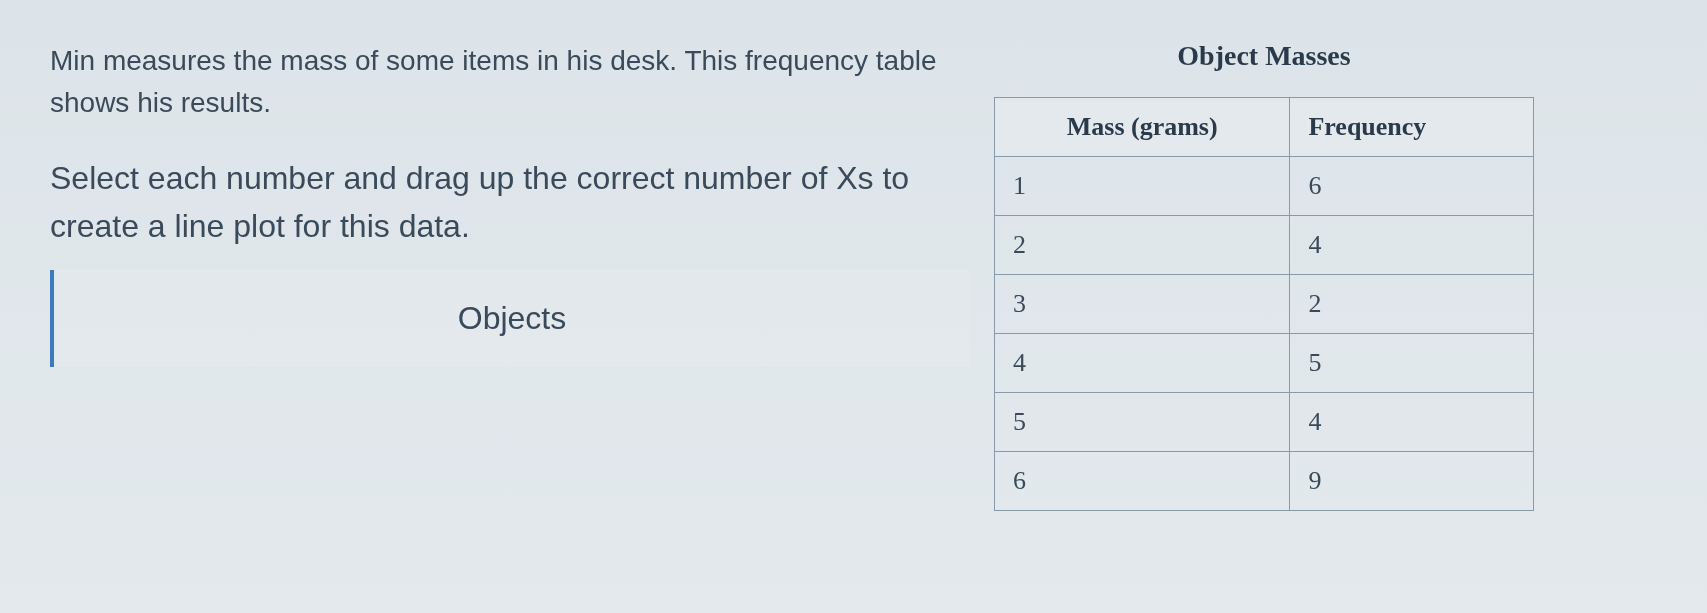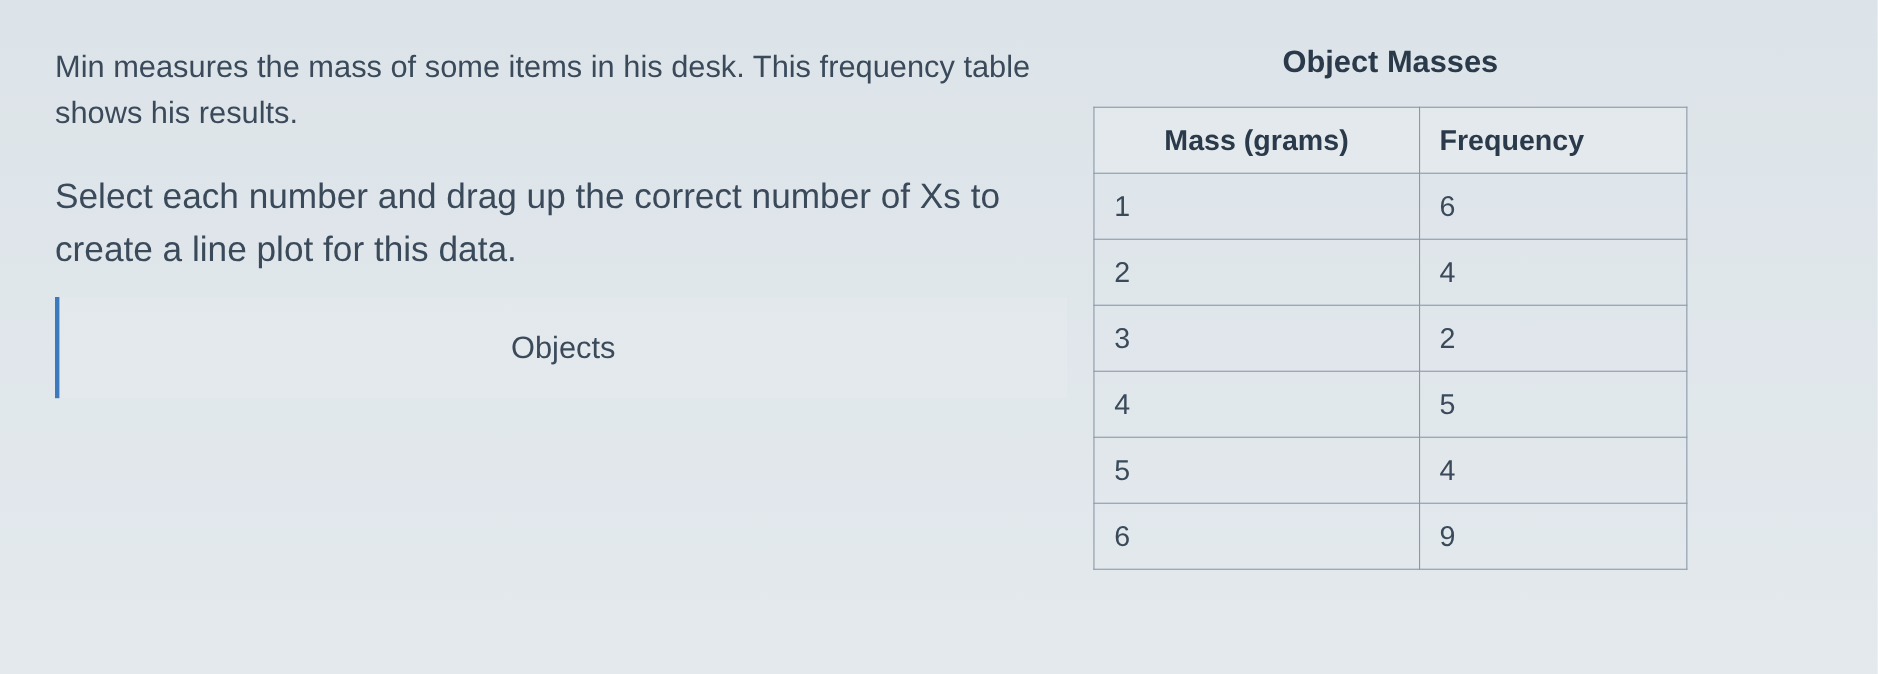--- a/index.html
+++ b/index.html
@@ -39,27 +39,28 @@
       margin-bottom: 20px;
     }
     .plot-area {
       border-left: 4px solid #3b7bbd;
       padding: 20px 30px;
       margin-top: 10px;
       background: rgba(255,255,255,0.1);
     }
     .plot-title {
       text-align: center;
-      font-size: 28px;
+      font-size: 32px;
       color: #3a4a5a;
       padding: 10px 0;
     }
     .right-column {
       width: 560px;
       padding-right: 20px;
+      font-family: Liberation Serif, serif;
     }
     .table-title {
       text-align: center;
       font-size: 28px;
       font-weight: 700;
       color: #2a3a4a;
       margin-bottom: 25px;
     }
     table {
       width: 100%;

